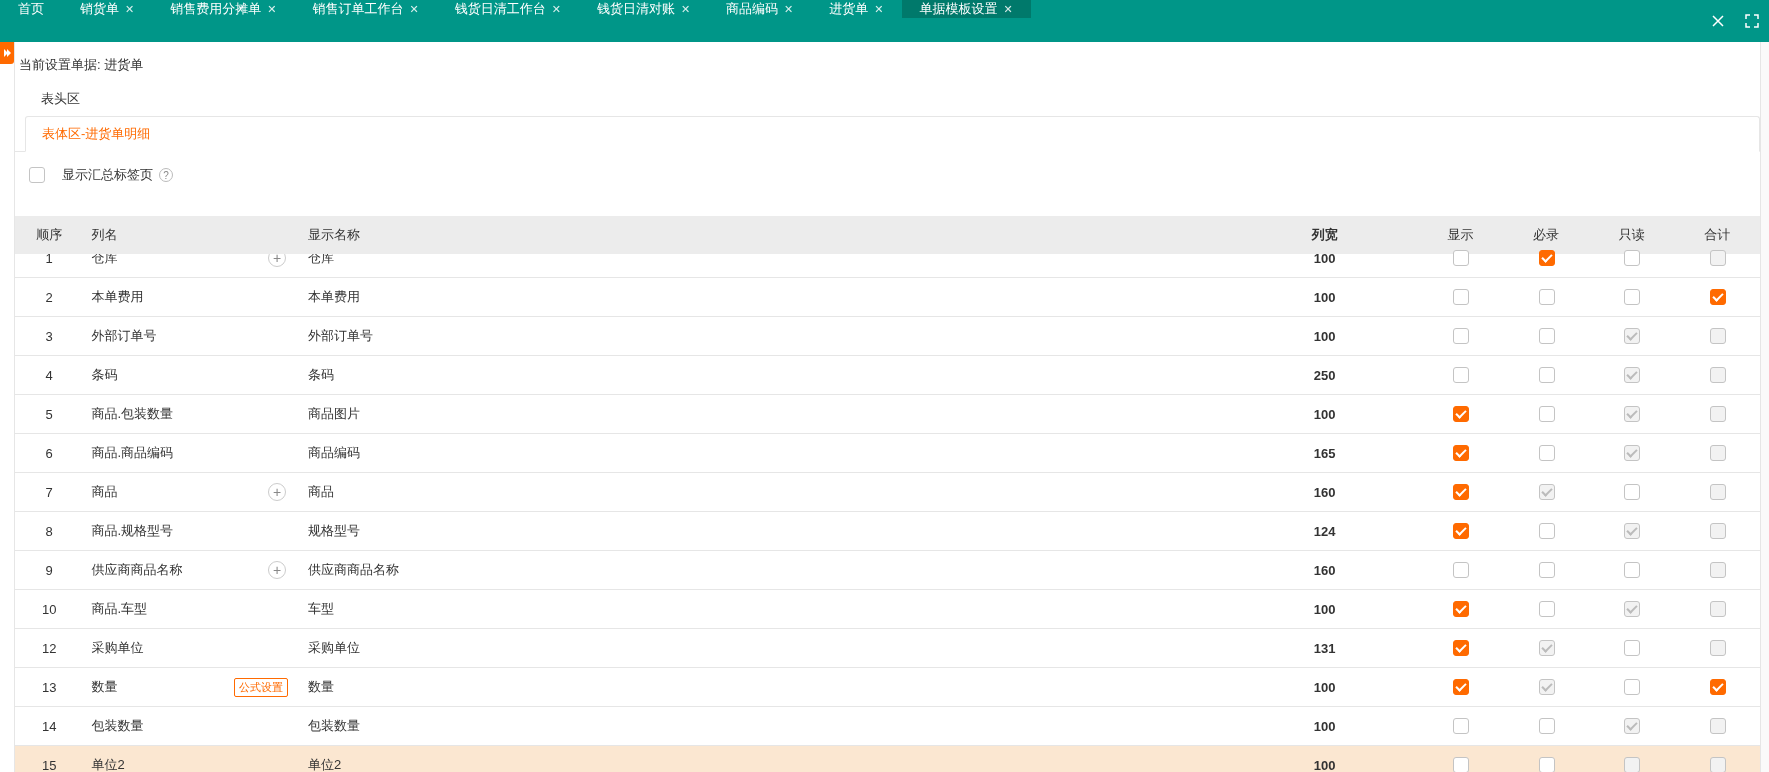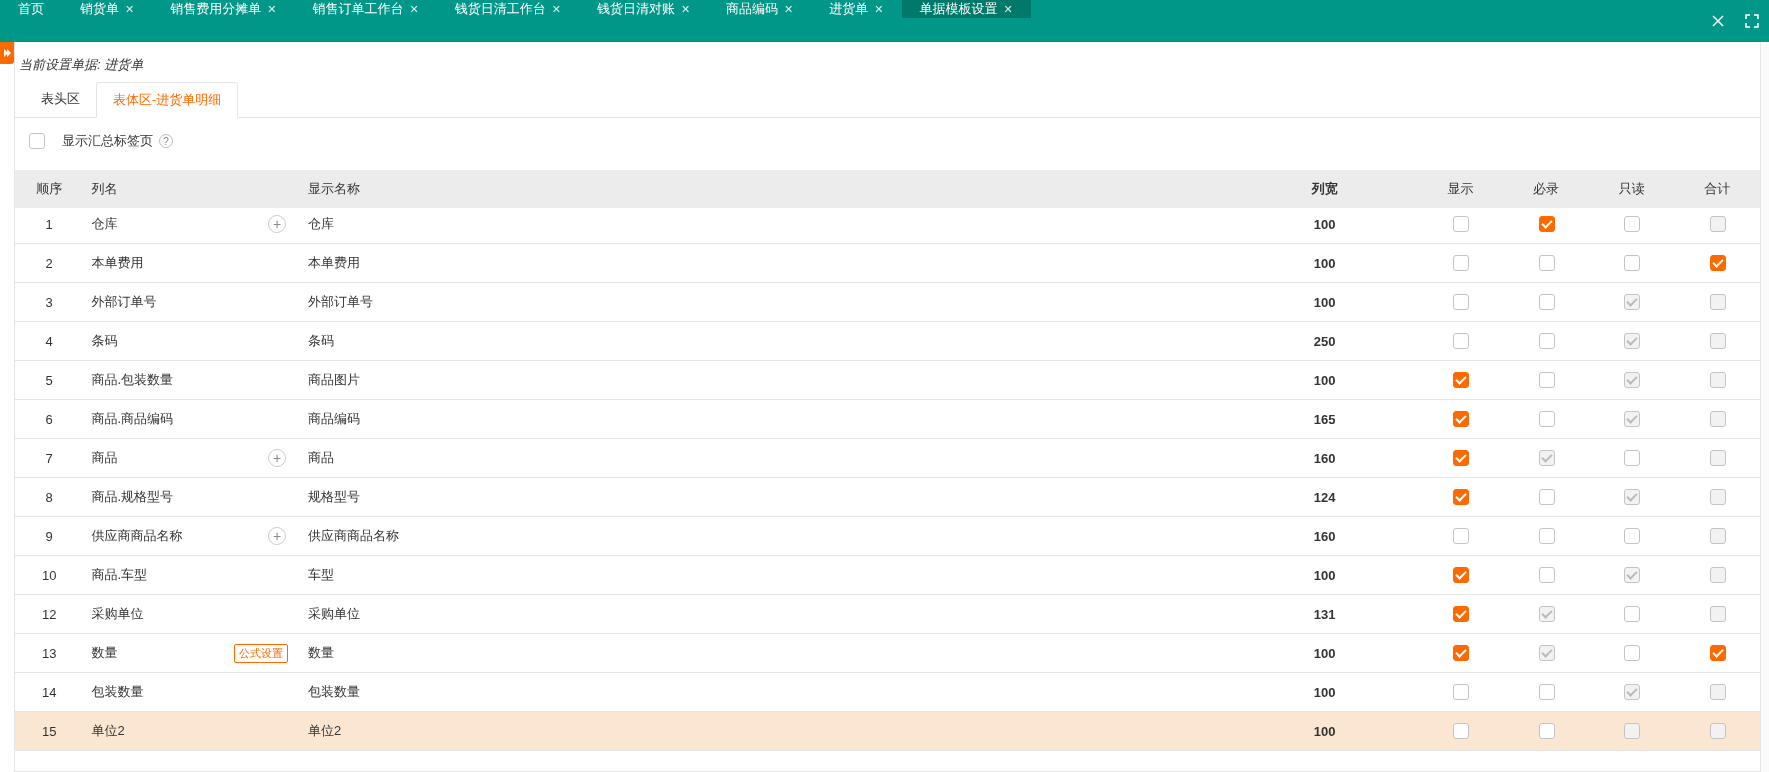--- a/index.html
+++ b/index.html
@@ -21,35 +21,35 @@
   .topbar .tab .x{margin-left:6px;font-size:11px;opacity:.85;}
   .topbar .right{margin-left:auto;display:flex;align-items:center;}
   .topbar .icon-btn{width:34px;height:42px;display:inline-flex;align-items:center;justify-content:center;cursor:pointer;}
   .topbar .icon-btn svg{width:16px;height:16px;stroke:#fff;fill:none;stroke-width:1.5;}
   
   .layout{display:flex;align-items:stretch;min-height:730px;}
   .sidebar-strip{width:14px;background:#fff;position:relative;}
   .sidebar-toggle{position:absolute;top:0;left:0;width:14px;height:22px;background:var(--orange);display:flex;align-items:center;justify-content:center;cursor:pointer;border-bottom-right-radius:3px;}
   .sidebar-toggle svg{width:10px;height:10px;fill:#fff;}
   .main{flex:1;display:flex;flex-direction:column;background:#fff;border:1px solid var(--border);border-top:none;margin-right:8px;position:relative;}
-  .crumb{padding:14px 10px 8px 4px;color:var(--text);font-size:13px;font-style:italic;}
-  .innertabs{display:flex;border-bottom:1px solid #e6e6e6;padding-left:10px;}
+  .crumb{padding:14px 10px 8px 4px;color:var(--text);font-size:13px;}
+  .innertabs{display:flex;border-bottom:1px solid #e6e6e6;padding-left:10px;flex-direction:column;}
   .innertab{padding:8px 16px;cursor:pointer;color:var(--text);}
   .innertab.active{color:var(--orange);border:1px solid #e6e6e6;border-bottom-color:#fff;margin-bottom:-1px;border-radius:3px 3px 0 0;}
   .opts{display:flex;align-items:center;padding:12px 10px 14px;}
   .opts label{display:inline-flex;align-items:center;gap:14px;cursor:pointer;}
   .opts .help{width:14px;height:14px;border:1px solid #bbb;border-radius:50%;display:inline-flex;align-items:center;justify-content:center;font-size:10px;color:#888;margin-left:6px;}
   
   .grid-wrap{flex:1;overflow:hidden;display:flex;}
   .grid{flex:1;overflow-y:auto;}
   .grid::-webkit-scrollbar{width:10px;}
   .grid::-webkit-scrollbar-thumb{background:#bdbdbd;border-radius:5px;}
   .grid::-webkit-scrollbar-track{background:#f0f0f0;}
   table{border-collapse:collapse;width:100%;}
-  thead th{background:#ececec;font-weight:normal;text-align:left;padding:10px 8px;border-bottom:1px solid var(--border);position:sticky;top:4px;}
+  thead th{background:#ececec;font-weight:normal;text-align:left;padding:10px 8px;border-bottom:1px solid var(--border);position:sticky;top:16px;}
   tbody td{padding:8px;border-bottom:1px solid var(--border);}
   tbody tr.selected td{background:var(--row-sel);}
   .col-seq{width:60px;text-align:center;}
   .col-name{width:190px;}
   .col-disp{width:880px;}
   .col-w{width:100px;font-weight:bold;}
   .col-chk{width:75px;text-align:center;}
   .plus-btn{display:inline-flex;width:18px;height:18px;border:1px solid #ccc;border-radius:50%;align-items:center;justify-content:center;color:#888;font-size:14px;cursor:pointer;float:right;margin-right:6px;}
   .badge{border:1px solid var(--orange);color:var(--orange);font-size:11px;padding:1px 4px;border-radius:2px;float:right;margin-right:4px;cursor:pointer;}
   

